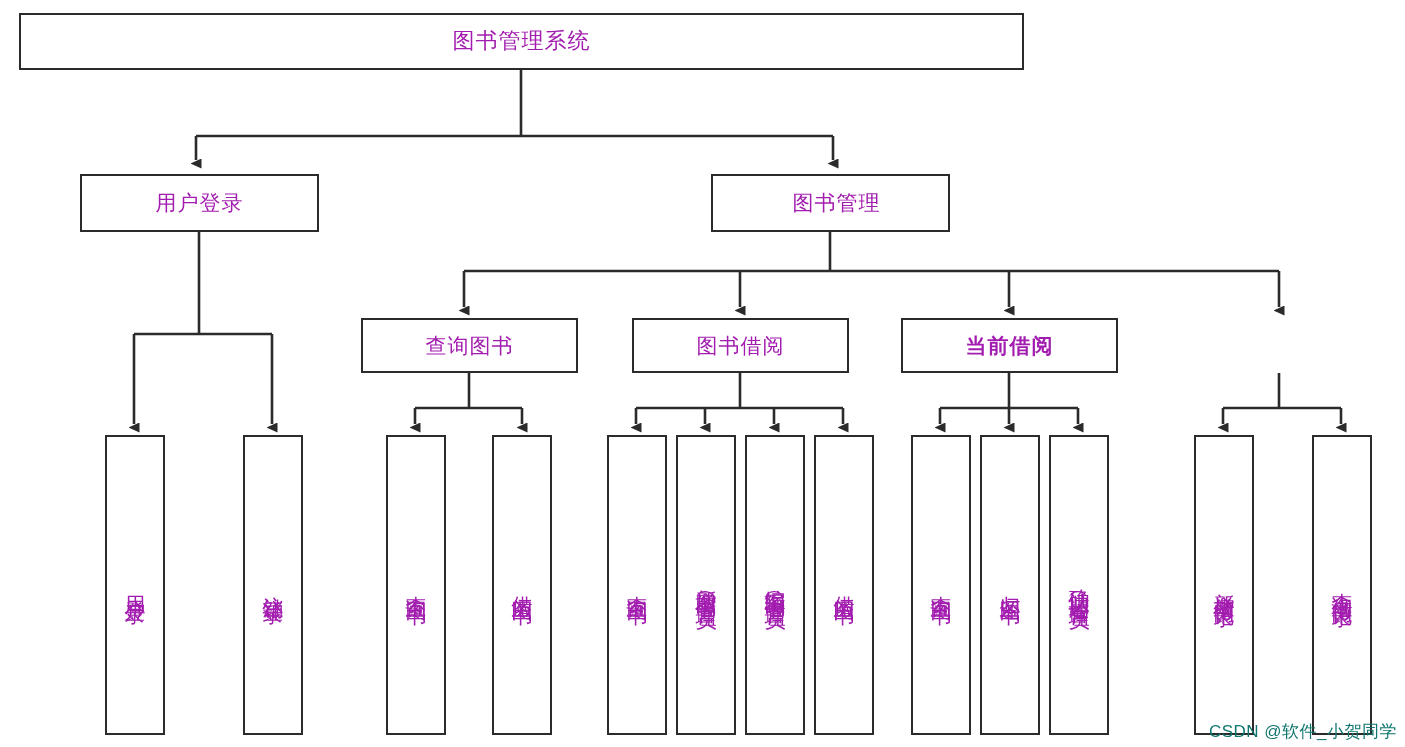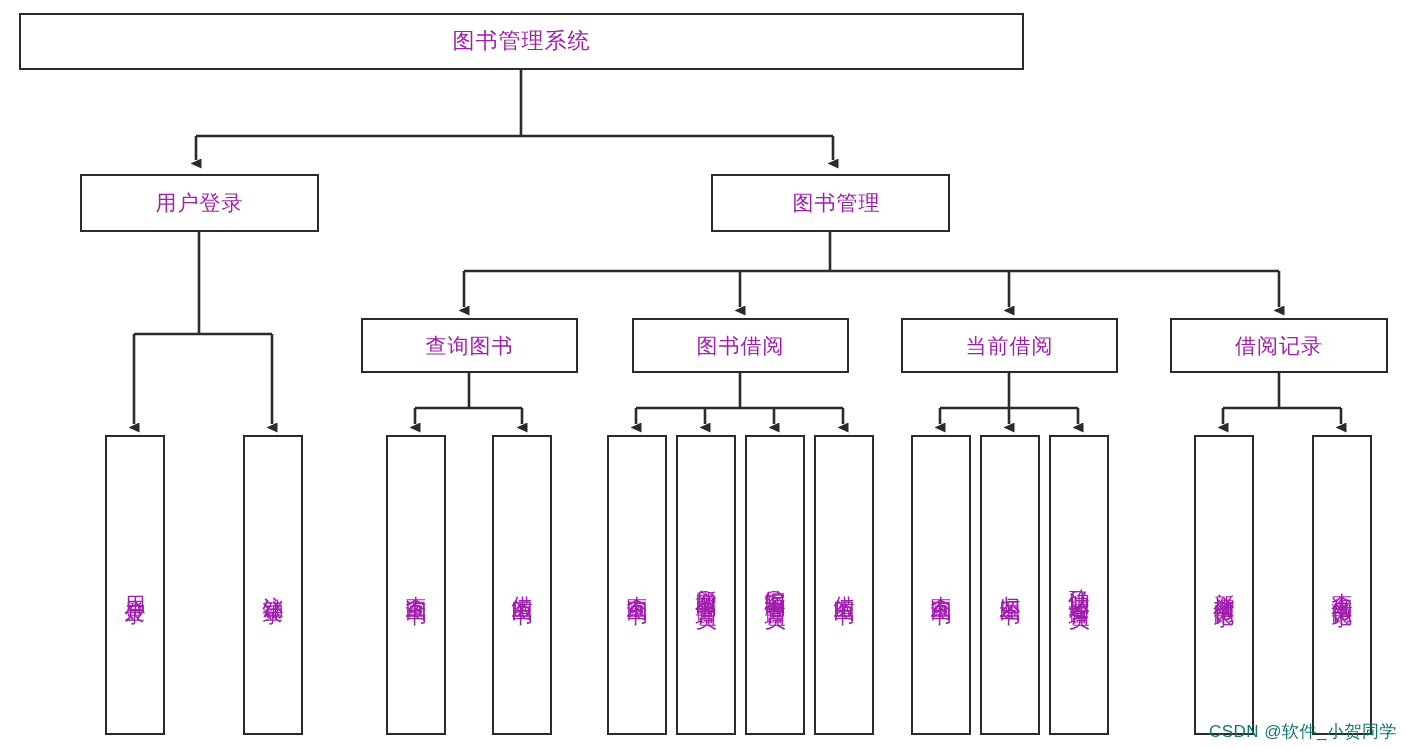--- a/index.html
+++ b/index.html
@@ -137,25 +137,22 @@
   <div class="node h" style="left:711px; top:174px; width:239px; height:58px;padding-left:12px;">
     <span>图书管理</span>
   </div>
 
   <div class="node h" style="left:361px; top:318px; width:217px; height:55px;">
     <span>查询图书</span>
   </div>
   <div class="node h" style="left:632px; top:318px; width:217px; height:55px;">
     <span>图书借阅</span>
   </div>
-  <div class="node h" style="left:901px; top:318px; width:217px; height:55px;">
+  <div class="node h" style="left:901px; top:318px; width:217px; height:55px;font-weight:bold;">
     <span>当前借阅</span>
-  </div>
-  <div class="node h" style="left:1170px; top:318px; width:218px; height:55px;">
-    <span>借阅记录</span>
   </div>
 
   <div class="node v" style="left:105px; top:435px; width:60px; height:300px;">
     <span class="vtext">用户登录</span>
   </div>
   <div class="node v" style="left:243px; top:435px; width:60px; height:300px;">
     <span class="vtext">注销登录</span>
   </div>
 
   <div class="node v" style="left:386px; top:435px; width:60px; height:300px;">

